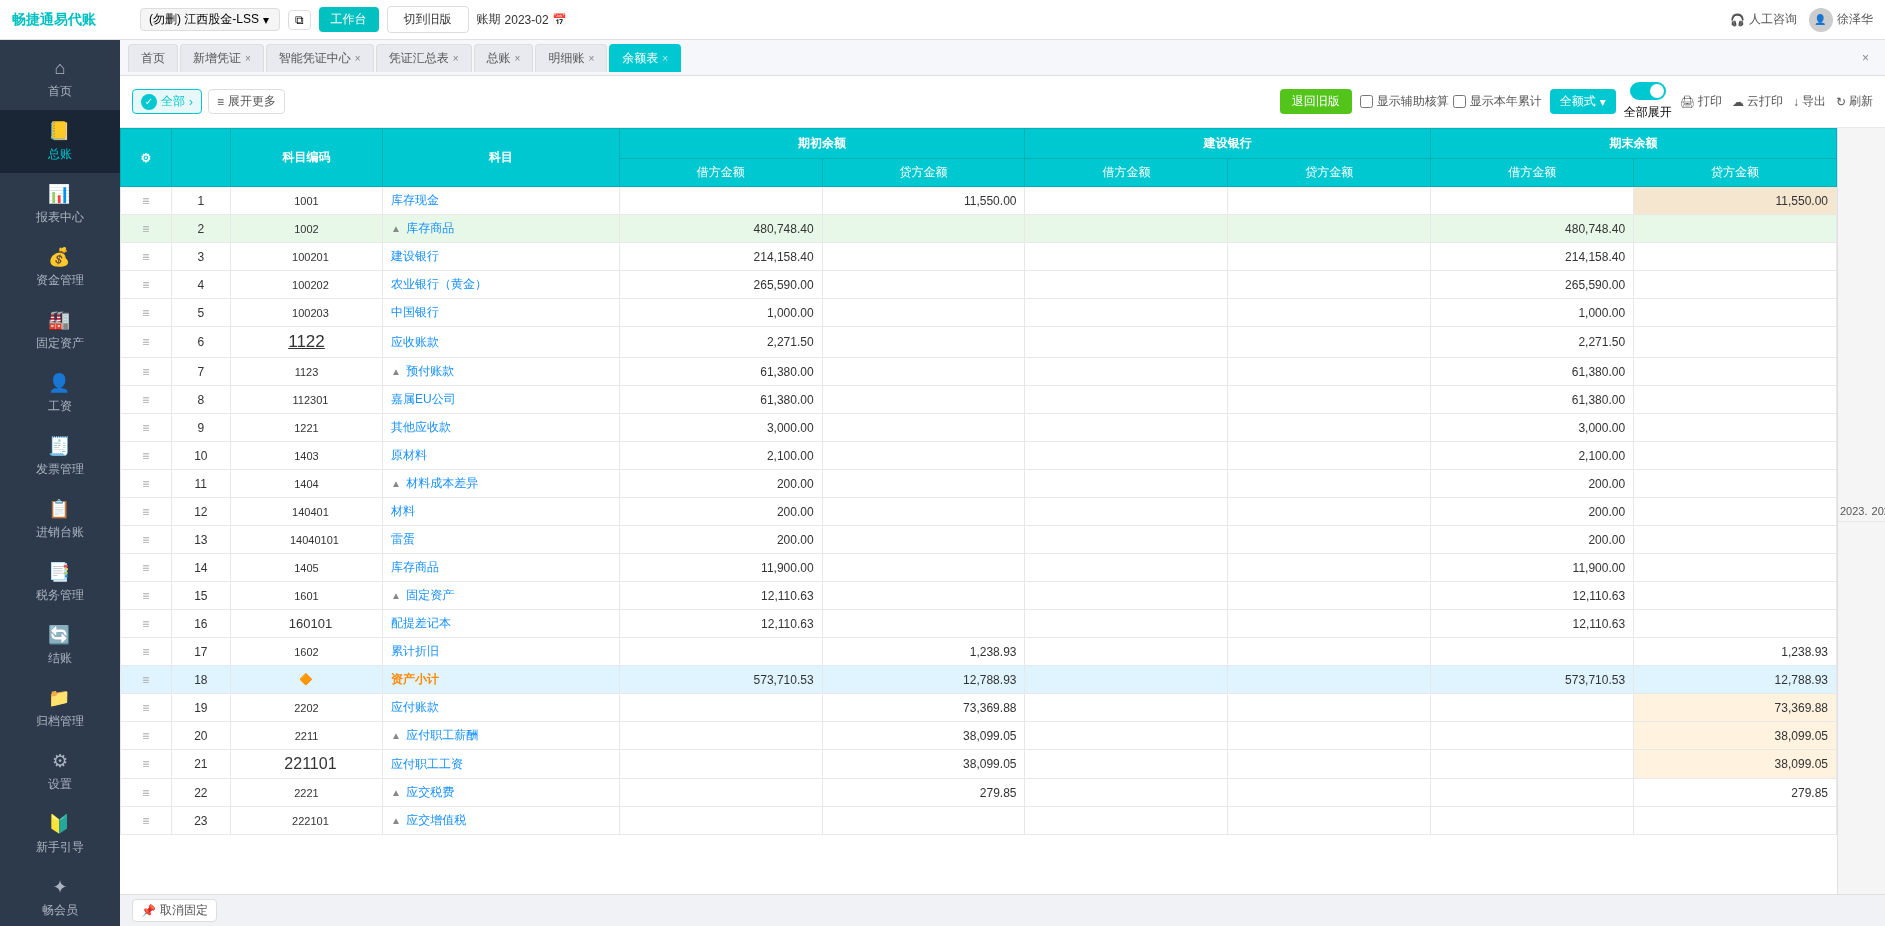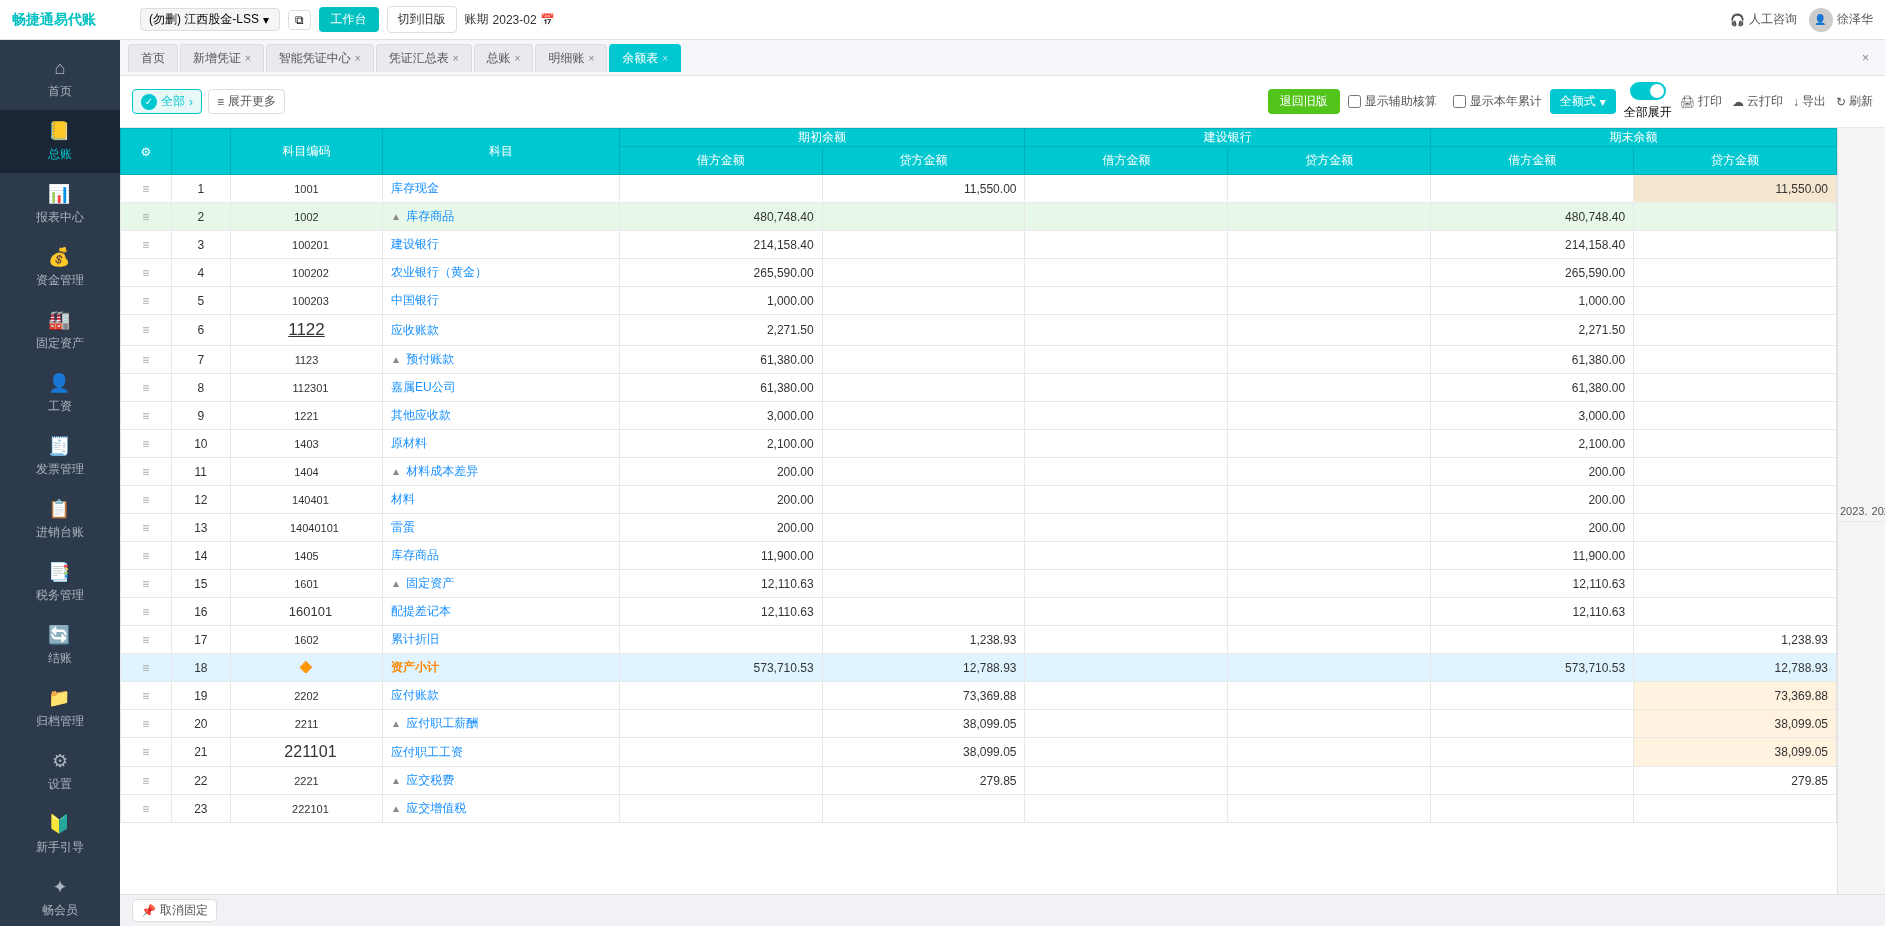--- a/index.html
+++ b/index.html
@@ -41,21 +41,21 @@
       border-radius: 4px;
       padding: 4px 12px;
       cursor: pointer;
       font-size: 12px;
     }
     .switch-btn {
       background: #fff;
       color: #333;
       border: 1px solid #ddd;
       border-radius: 4px;
-      padding: 4px 10px;
+      padding: 4px 16px;
       cursor: pointer;
       font-size: 12px;
     }
     .period-info {
       font-size: 12px;
       color: #333;
       display: flex;
       align-items: center;
       gap: 4px;
     }
@@ -236,21 +236,21 @@
       color: #fff;
       border: none;
       border-radius: 4px;
       padding: 4px 12px;
       cursor: pointer;
       font-size: 12px;
     }
     .checkbox-group {
       display: flex;
       align-items: center;
-      gap: 16px;
+      gap: 4px;
     }
     .checkbox-item {
       display: flex;
       align-items: center;
       gap: 4px;
       font-size: 12px;
       color: #555;
       cursor: pointer;
     }
     .format-btn {
@@ -318,24 +318,24 @@
     .table-header-group {
       background: #00c8d0;
       color: #fff;
       position: sticky;
       top: 0;
       z-index: 10;
     }
     .header-row-1 th {
       background: #00c8d0;
       color: #fff;
-      padding: 0 8px;
+      padding: 6px 8px;
       text-align: center;
       border: 1px solid #00b0b8;
-      font-weight: normal;
+      font-weight: bold;
     }
     .header-row-2 th {
       background: #00c8d0;
       color: #fff;
       padding: 5px 8px;
       text-align: center;
       border: 1px solid #00b0b8;
       font-weight: normal;
     }
     tbody tr {

